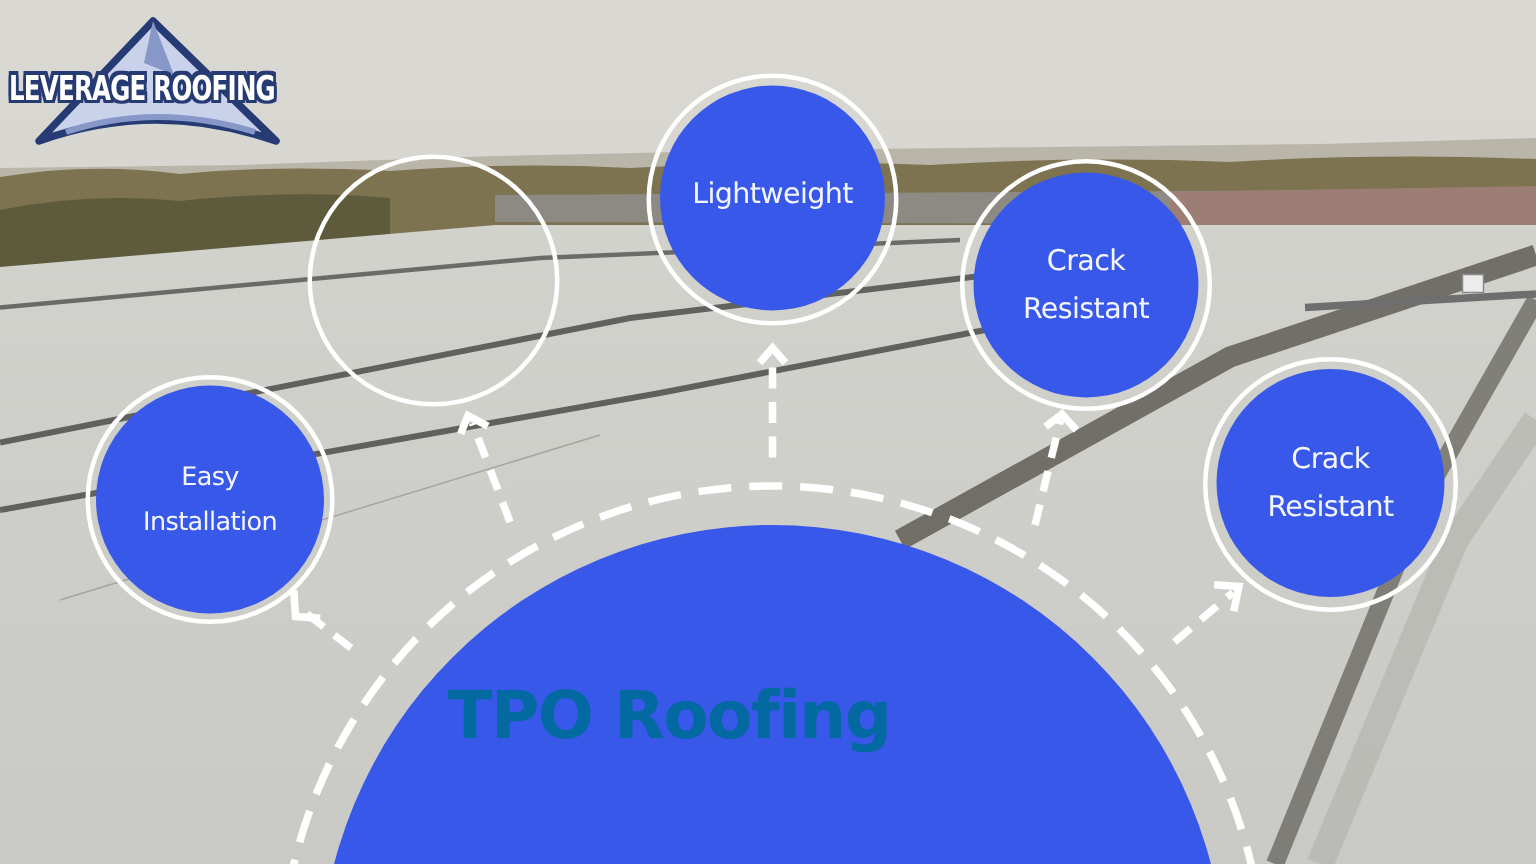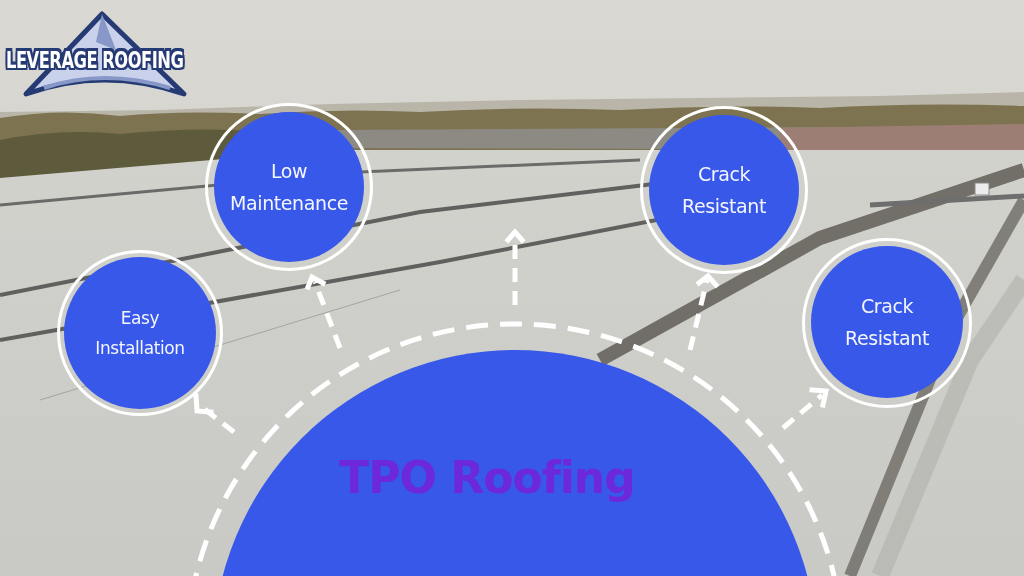--- a/index.html
+++ b/index.html
@@ -6,21 +6,21 @@
   body { width: 1024px; height: 576px; overflow: hidden; position: relative; font-family: "DejaVu Sans", sans-serif; background: #d7d6d2; }
   .stage { position: absolute; left: 0; top: 0; width: 1024px; height: 576px; overflow: hidden; }
   svg.bg { position: absolute; left: 0; top: 0; }
   .logo { position: absolute; left: 4px; top: 10px; width: 204px; height: 90px; }
   .logo-text { position: absolute; left: 2px; top: 36px; width: 204px; text-align: center; font-family: "DejaVu Sans", sans-serif; font-weight: bold; font-size: 19px; letter-spacing: -0.6px; color: #ffffff; transform: scaleX(0.86) scaleY(1.2); transform-origin: left top;
     text-shadow: -2px -2px 0 #263a74, 2px -2px 0 #263a74, -2px 2px 0 #263a74, 2px 2px 0 #263a74, 0 2px 0 #263a74, 0 -2px 0 #263a74, 2px 0 0 #263a74, -2px 0 0 #263a74; white-space: nowrap; }
   .node { position: absolute; border-radius: 50%; display: flex; align-items: center; justify-content: center; text-align: center; color: #ffffff; font-family: "DejaVu Sans", sans-serif; font-weight: normal; }
   .node .ring { position: absolute; border-radius: 50%; border: 3px solid #ffffff; box-sizing: border-box; }
   .node .fill { position: absolute; border-radius: 50%; background: #3858e9; display: flex; align-items: center; justify-content: center; }
   .node .label { position: relative; font-size: 19px; line-height: 32px; letter-spacing: -0.4px; color: #f4f6ff; }
-  .hub-title { position: absolute; left: 0; width: 892px; top: 452px; text-align: center; color: #6d28d9; font-family: "DejaVu Sans", sans-serif; font-weight: bold; font-size: 44px; letter-spacing: -1px; padding-left: 41px; }
+  .hub-title { position: absolute; left: 0; width: 892px; top: 452px; text-align: center; color: #0369a1; font-family: "DejaVu Sans", sans-serif; font-weight: bold; font-size: 44px; letter-spacing: -1px; }
 </style>
 </head>
 <body>
 
 <div class="stage">
 
   <svg class="bg" width="1024" height="576" viewBox="0 0 1024 576">
     <defs>
       <linearGradient id="sky" x1="0" y1="0" x2="0" y2="1">
         <stop offset="0" stop-color="#d9d8d3"></stop>
@@ -87,28 +87,30 @@
     <div class="fill" style="left:7px;top:7px;width:152px;height:152px;justify-content:center;">
       <div class="label" style="font-size:17px;line-height:30px;">
         <div>Easy</div>
         <div>Installation</div>
       </div>
     </div>
   </div>
 
   <div class="node" style="left:205px;top:103px;width:168px;height:168px;">
     <div class="ring" style="left:0;top:0;width:168px;height:168px;"></div>
-    <div class="fill" style="left:9px;top:9px;width:150px;height:150px;">
-      <div class="label">
-        <div>Low</div>
-        <div>Maintenance</div>
+  </div>
+
+  <div class="node" style="left:431px;top:49px;width:168px;height:168px;">
+    <div class="ring" style="left:0;top:0;width:168px;height:168px;"></div>
+    <div class="fill" style="left:9px;top:8px;width:150px;height:150px;">
+      <div class="label" style="margin-top:-6px;">
+        <div>Lightweight</div>
       </div>
     </div>
   </div>
-
 
   <div class="node" style="left:640px;top:106px;width:168px;height:168px;">
     <div class="ring" style="left:0;top:0;width:168px;height:168px;"></div>
     <div class="fill" style="left:9px;top:9px;width:150px;height:150px;">
       <div class="label">
         <div>Crack</div>
         <div>Resistant</div>
       </div>
     </div>
   </div>

